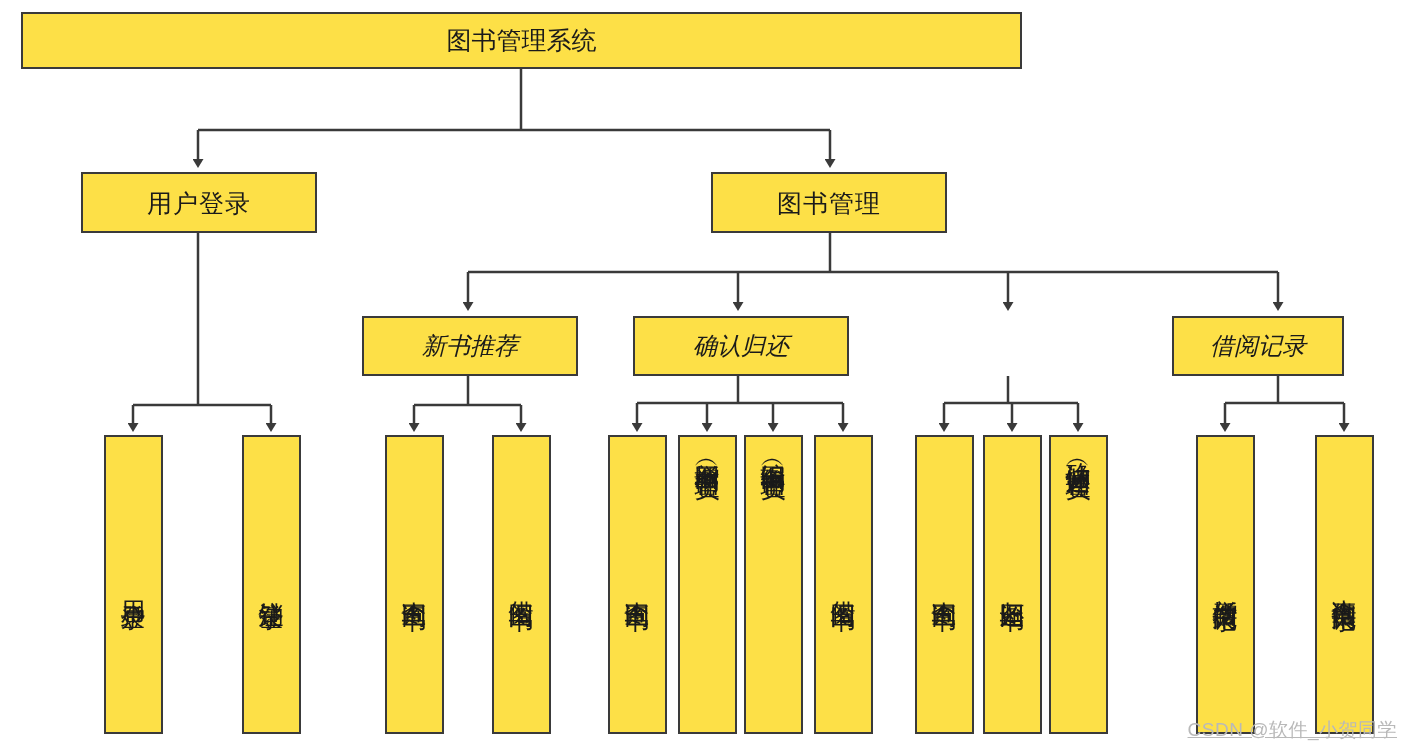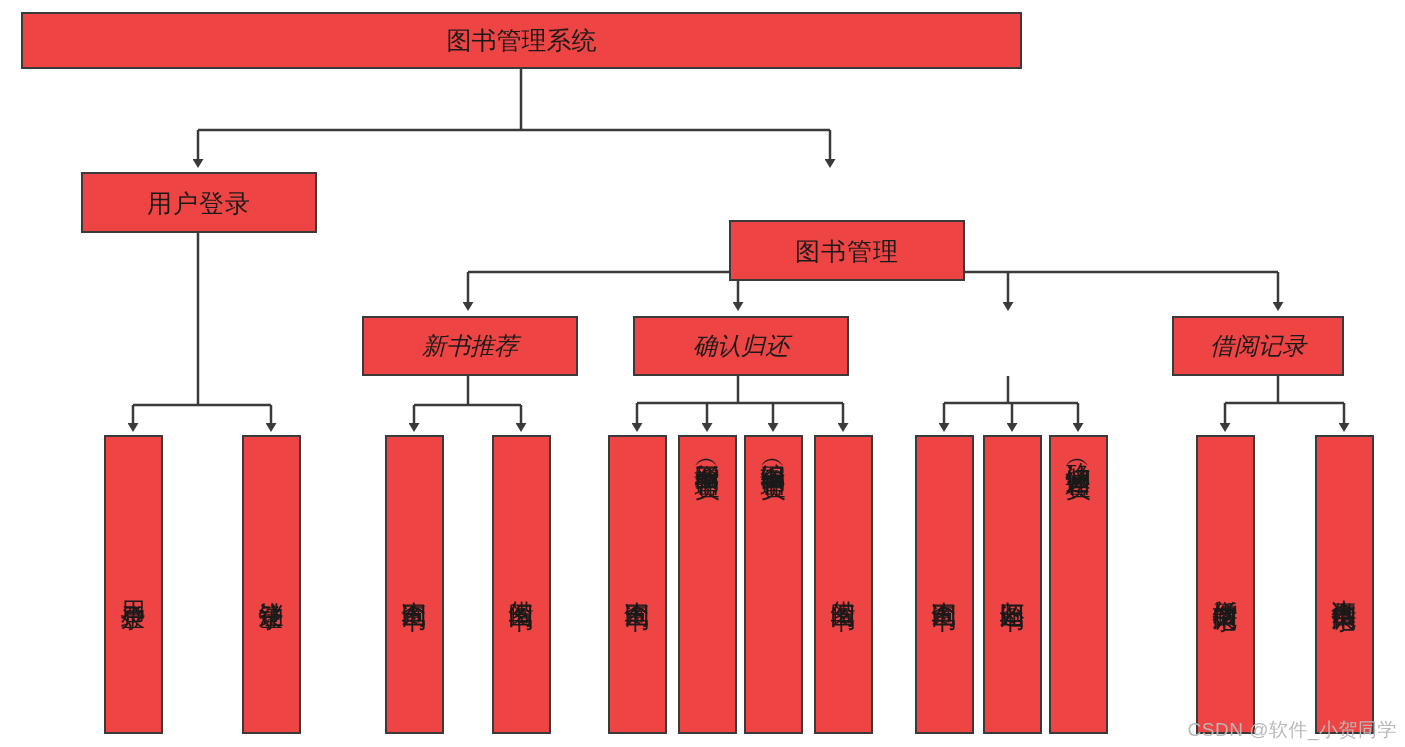--- a/index.html
+++ b/index.html
@@ -1,35 +1,35 @@
 <!DOCTYPE html>
 <html><head>
 <meta charset="utf-8">
 <style>
   html,body{margin:0;padding:0;background:#ffffff;}
   body{width:1405px;height:747px;overflow:hidden;
        font-family:"Liberation Sans","DejaVu Sans",sans-serif;color:#1a1a1a;}
   #stage{position:relative;width:1405px;height:747px;}
   svg#wires{position:absolute;left:0;top:0;width:1405px;height:747px;}
 
-  .node{position:absolute;box-sizing:border-box;background:#ef4444;
+  .node{position:absolute;box-sizing:border-box;background:#fde047;
         border:2.5px solid #3a3a3a;display:flex;align-items:center;
         justify-content:center;text-align:right;}
   .node.h{font-size:25px;letter-spacing:1px;line-height:1.2;}
   .node.root{font-size:25px;}
   .node.mid{font-size:24px;font-style:italic;}
 
   
   .node.v{writing-mode:vertical-rl;text-orientation:upright;
           font-size:25px;line-height:1.28;letter-spacing:2px;
           align-items:center;justify-content:center;padding:6px 0;}
   .node.v.top{justify-content:flex-start;}
 
   .wm{position:absolute;right:8px;bottom:4px;font-size:19px;color:#b9b9b9;
-      letter-spacing:0.5px;white-space:nowrap;pointer-events:none;}
+      letter-spacing:0.5px;white-space:nowrap;pointer-events:none;text-decoration:underline;}
 </style>
 </head>
 <body>
 
 <div id="stage">
 
   <svg id="wires" viewBox="0 0 1405 747" xmlns="http://www.w3.org/2000/svg">
     <defs>
       <marker id="arrow" markerWidth="9" markerHeight="11" refX="1" refY="5.5" orient="auto" markerUnits="userSpaceOnUse">
         <path d="M0,0 L9,5.5 L0,11 Z" fill="#3a3a3a"></path>
@@ -75,21 +75,21 @@
       <path d="M1278,376 L1278,403"></path>
       <path d="M1225,403 L1344,403"></path>
       <path d="M1225,403 L1225,424" marker-end="url(#arrow)"></path>
       <path d="M1344,403 L1344,424" marker-end="url(#arrow)"></path>
     </g>
   </svg>
 
   <div class="node root" style="left:21px;top:12px;width:1001px;height:57px;">图书管理系统</div>
 
   <div class="node h" style="left:81px;top:172px;width:236px;height:61px;">用户登录</div>
-  <div class="node h" style="left:729px;top:172px;width:236px;height:61px;margin-top:48px;">图书管理</div>
+  <div class="node h" style="left:711px;top:172px;width:236px;height:61px;">图书管理</div>
 
   <div class="node mid" style="left:362px;top:316px;width:216px;height:60px;">新书推荐</div>
   <div class="node mid" style="left:633px;top:316px;width:216px;height:60px;">确认归还</div>
   <div class="node mid" style="left:1172px;top:316px;width:172px;height:60px;">借阅记录</div>
 
   <div class="node v" style="left:104px;top:435px;width:59px;height:299px;">用户登录</div>
   <div class="node v" style="left:242px;top:435px;width:59px;height:299px;">注销登录</div>
 
   <div class="node v" style="left:385px;top:435px;width:59px;height:299px;">查询图书</div>
   <div class="node v" style="left:492px;top:435px;width:59px;height:299px;">借阅图书</div>

